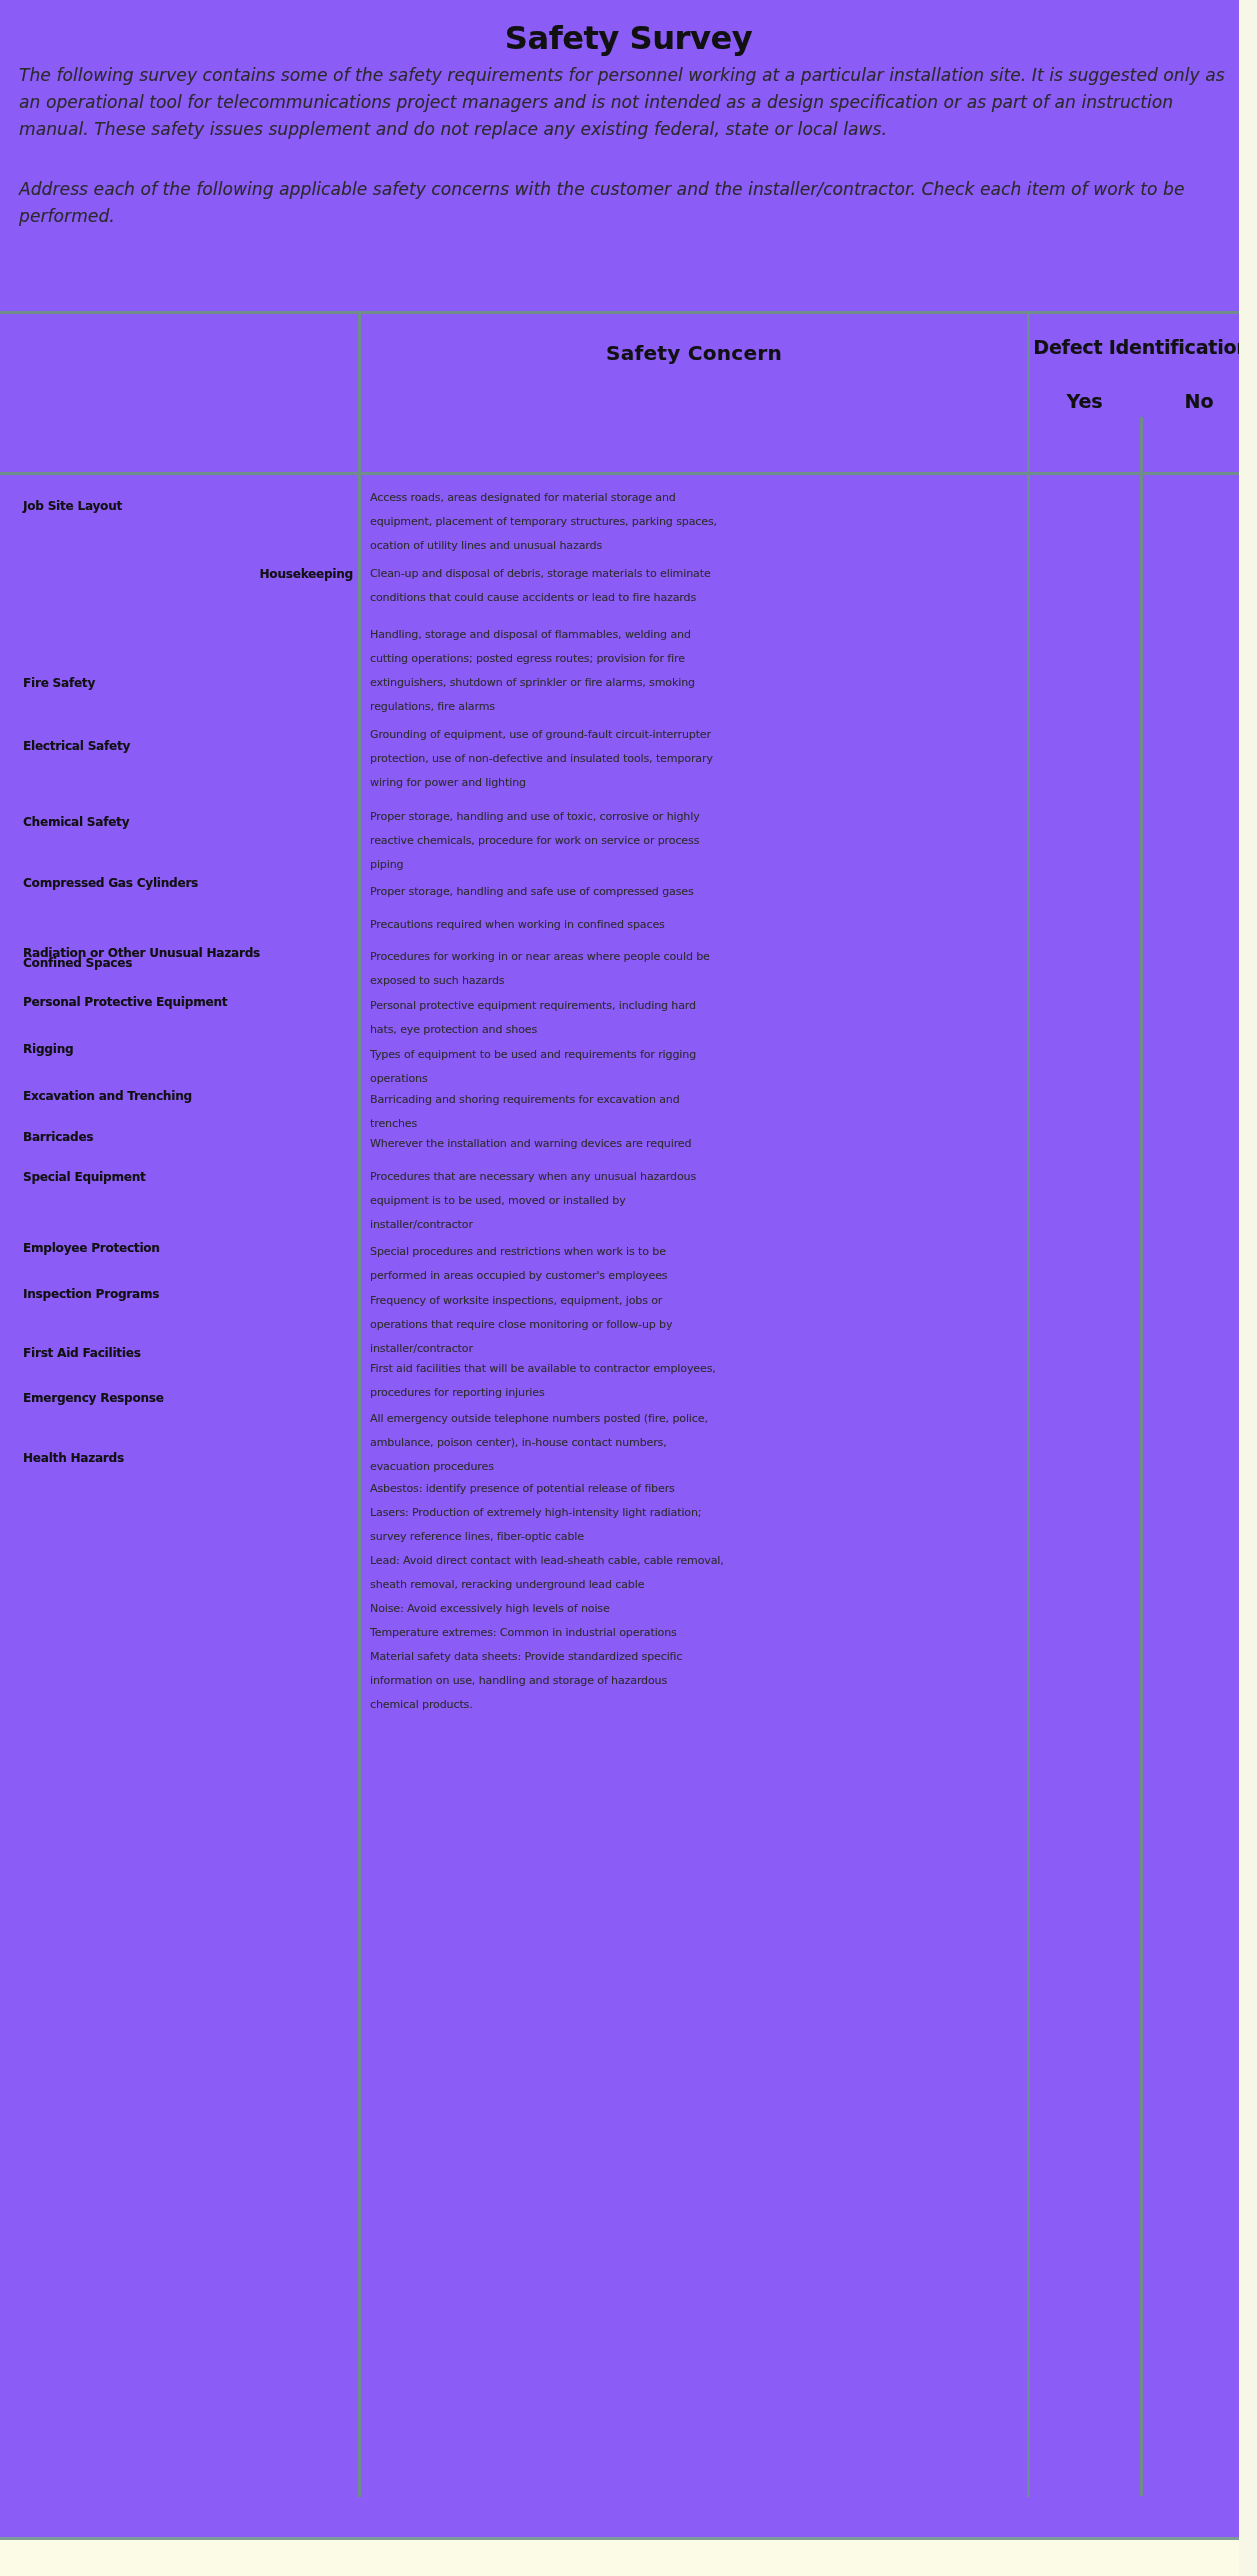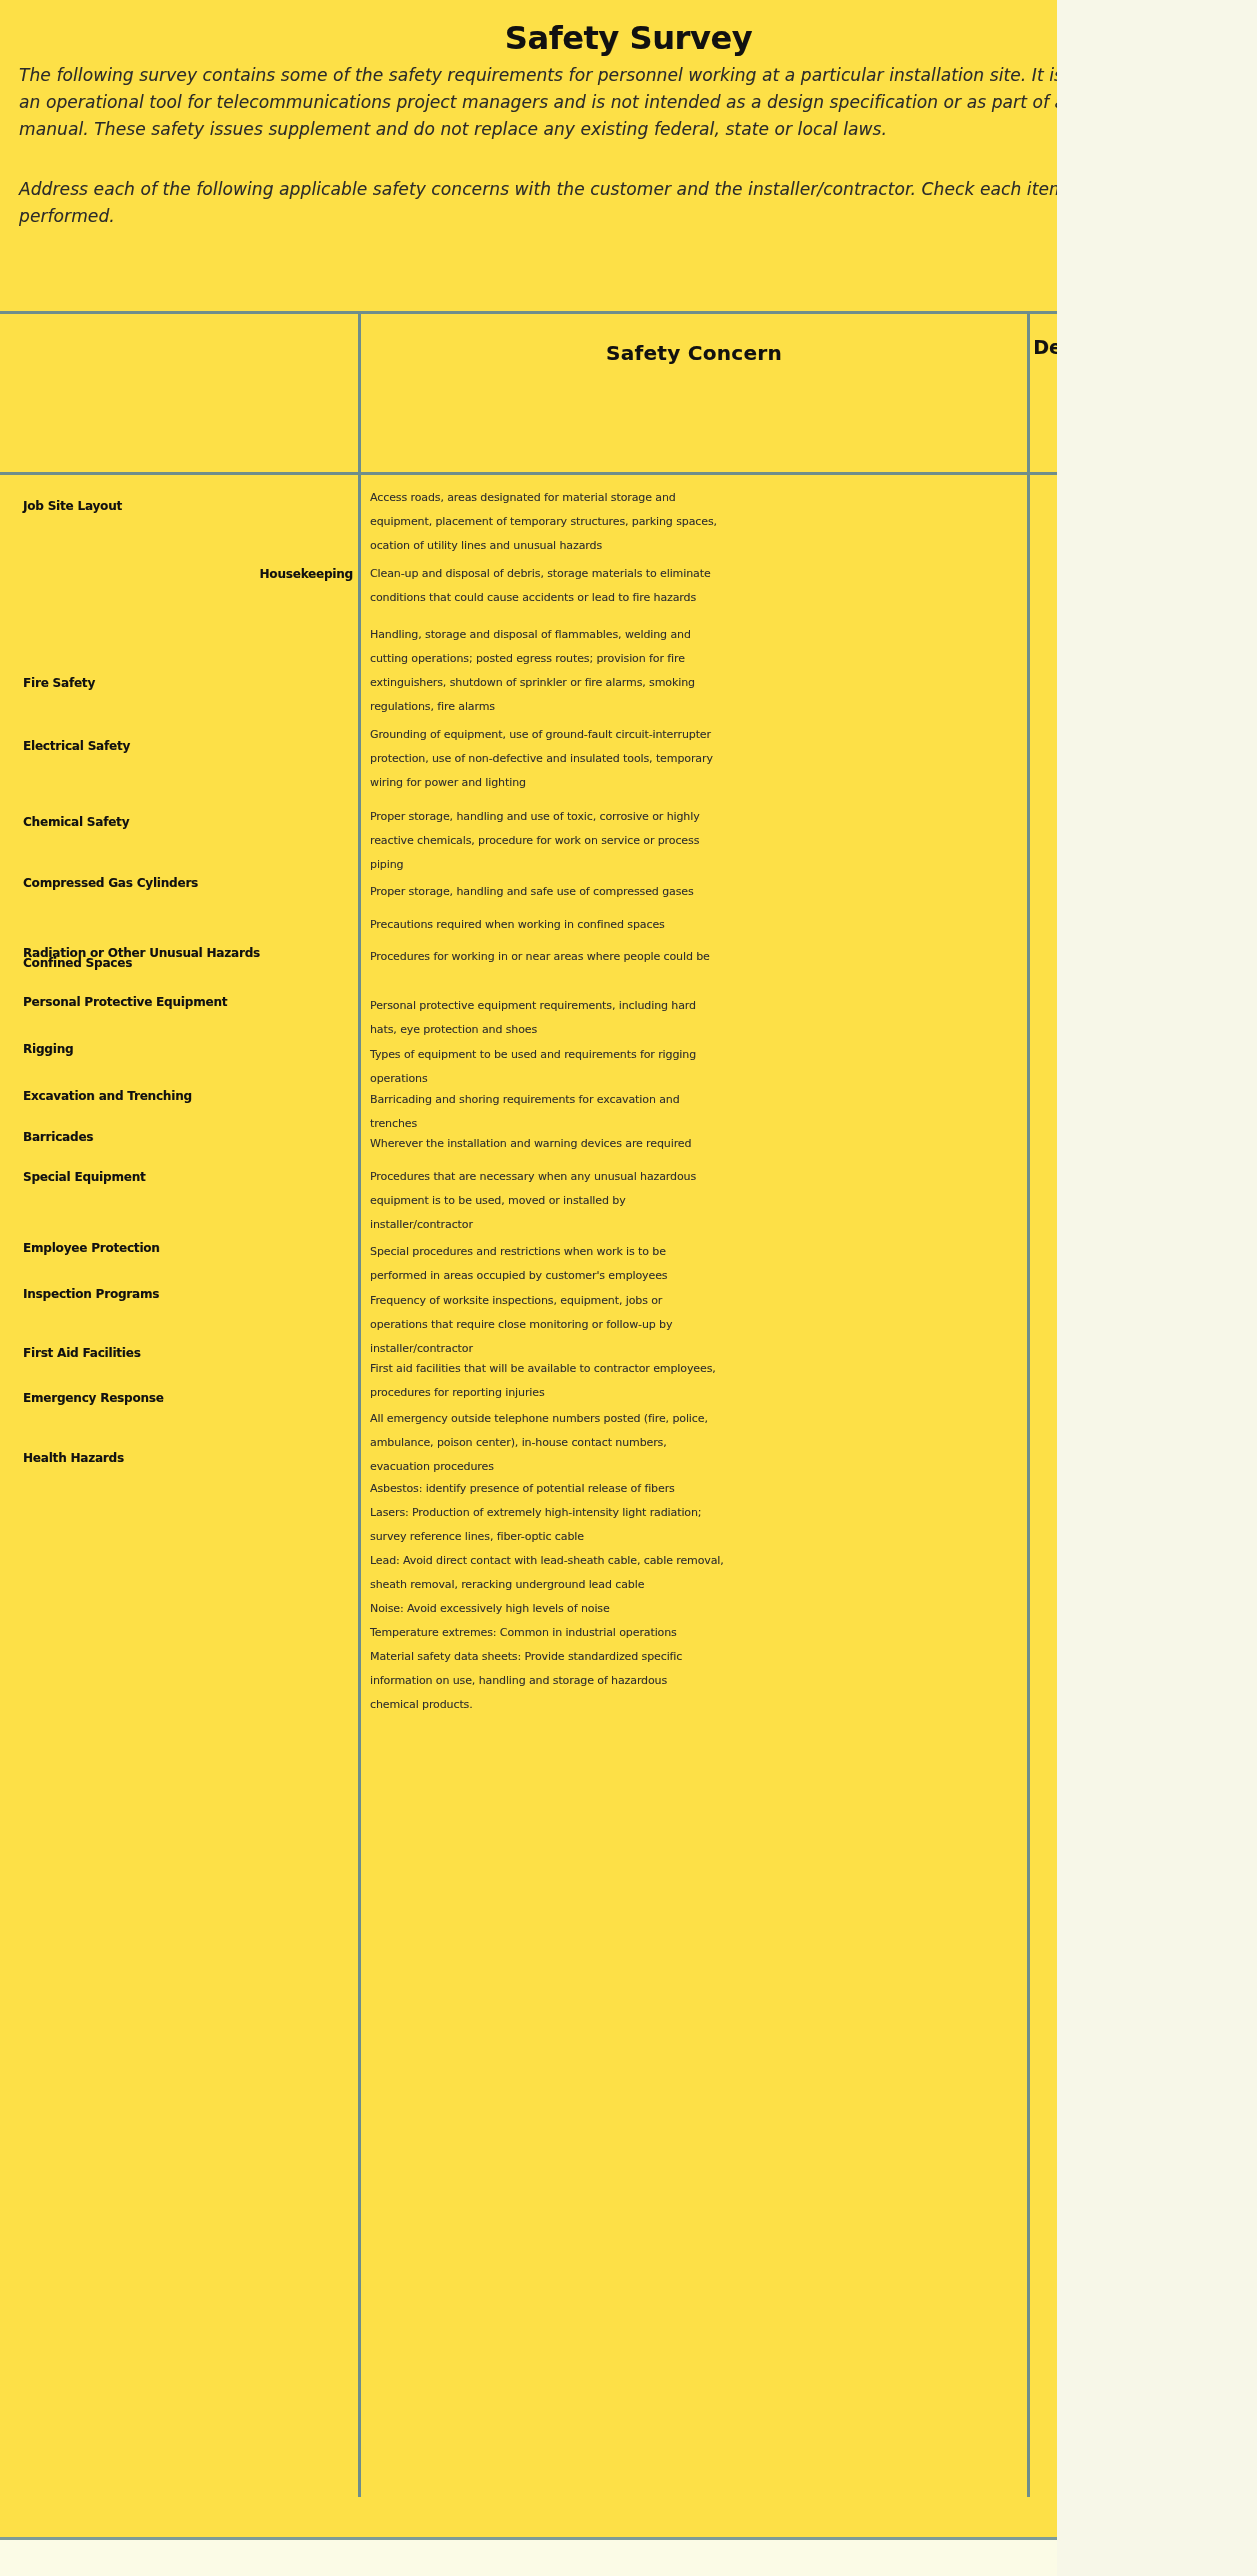--- a/index.html
+++ b/index.html
@@ -11,23 +11,23 @@
   }
   body {
     width: 1257px;
     height: 2576px;
     font-family: "Liberation Sans", sans-serif;
     overflow: hidden;
   }
 
   #page {
     position: relative;
-    width: 1057px;
+    width: 1239px;
     height: 2576px;
-    background: #fde047;
+    background: #8b5cf6;
     overflow: hidden;
   }
 
   
   #bottom-strip {
     position: absolute;
     left: 0;
     top: 2540px;
     width: 1257px;
     height: 36px;
@@ -248,20 +248,21 @@
         <div class="check-cell" style="left: 1144px; top: 569px;"></div>
         <div class="concern-label" style="top: 640px;">Confined Spaces</div>
         <div class="concern-desc" style="top: 602px;">
           <span class="line">Precautions required when working in confined spaces</span>
         </div>
         <div class="check-cell" style="left: 1030px; top: 602px;"></div>
         <div class="check-cell" style="left: 1144px; top: 602px;"></div>
         <div class="concern-label" style="top: 630px;">Radiation or Other Unusual Hazards</div>
         <div class="concern-desc" style="top: 634px;">
           <span class="line">Procedures for working in or near areas where people could be</span>
+          <span class="line">exposed to such hazards</span>
         </div>
         <div class="check-cell" style="left: 1030px; top: 634px;"></div>
         <div class="check-cell" style="left: 1144px; top: 634px;"></div>
         <div class="concern-label" style="top: 679px;">Personal Protective Equipment</div>
         <div class="concern-desc" style="top: 683px;">
           <span class="line">Personal protective equipment requirements, including hard</span>
           <span class="line">hats, eye protection and shoes</span>
         </div>
         <div class="check-cell" style="left: 1030px; top: 683px;"></div>
         <div class="check-cell" style="left: 1144px; top: 683px;"></div>

